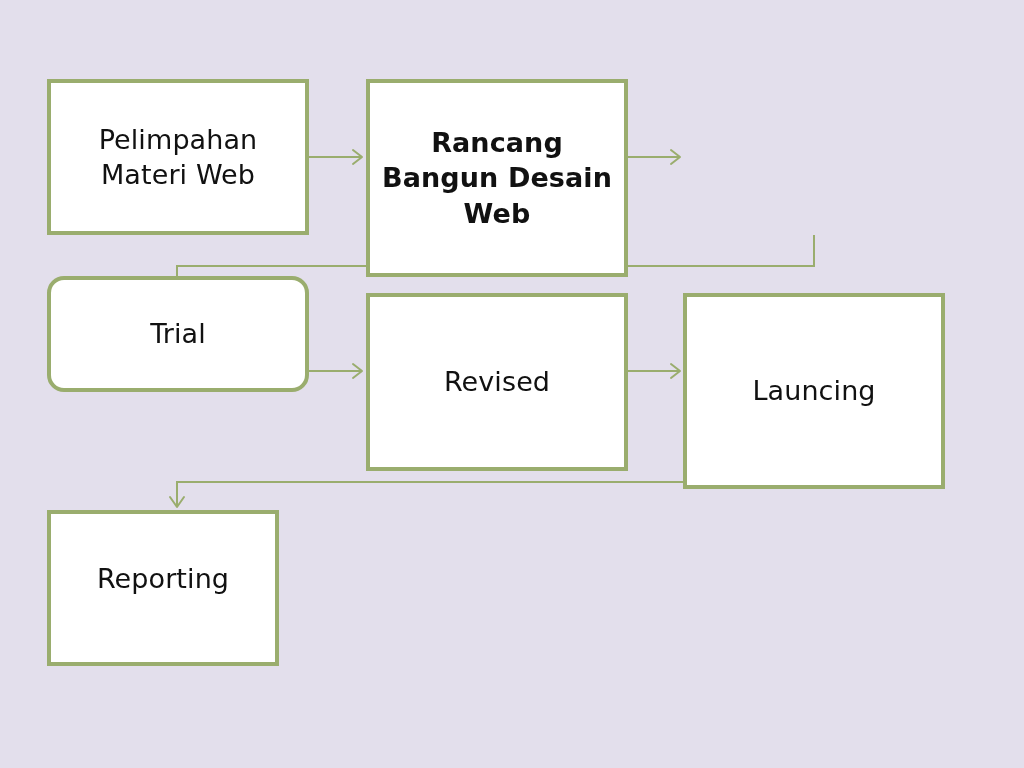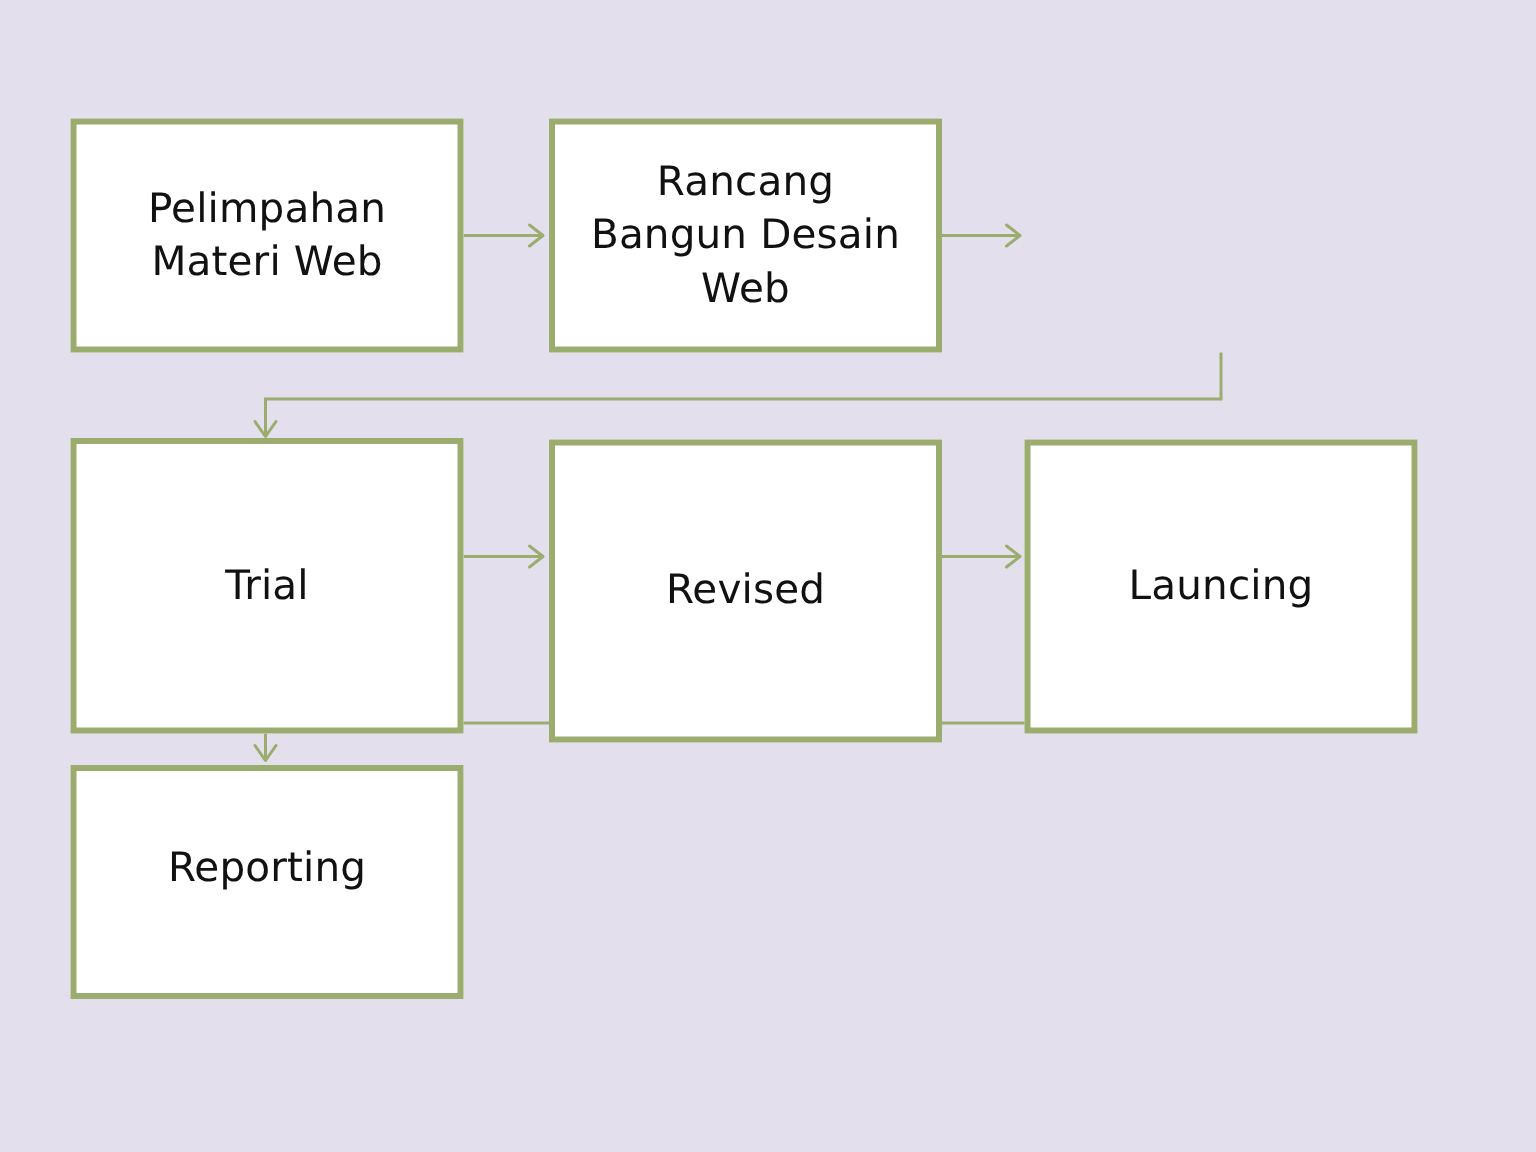--- a/index.html
+++ b/index.html
@@ -95,36 +95,36 @@
       <polyline points="814,452 814,482 177,482 177,506" fill="none" stroke="#9aad6e" stroke-width="2" stroke-linecap="square" stroke-linejoin="miter"></polyline>
       <polyline points="170,497 177,507 184,497" fill="none" stroke="#9aad6e" stroke-width="2" stroke-linecap="round" stroke-linejoin="round"></polyline>
     </g>
   </svg>
 
   <div class="node" style="left:47px; top:79px; width:262px; height:156px;">
     <span class="node-label">Pelimpahan
 Materi Web</span>
   </div>
 
-  <div class="node" style="left:366px; top:79px; width:262px; height:156px;">
+  <div class="node" style="left:366px; top:79px; width:262px; height:198px;font-weight:bold;">
     <span class="node-label">Rancang
 Bangun Desain
 Web</span>
   </div>
 
 
-  <div class="node" style="left:47px; top:292px; width:262px; height:197px;">
+  <div class="node" style="left:47px; top:276px; width:262px; height:116px;border-radius:17px;">
     <span class="node-label">Trial</span>
   </div>
 
-  <div class="node" style="left:366px; top:293px; width:262px; height:202px;">
+  <div class="node" style="left:366px; top:293px; width:262px; height:178px;">
     <span class="node-label">Revised</span>
   </div>
 
   <div class="node" style="left:683px; top:293px; width:262px; height:196px;">
     <span class="node-label">Launcing</span>
   </div>
 
-  <div class="node raise" style="left:47px; top:510px; width:262px; height:156px;">
+  <div class="node raise" style="left:47px; top:510px; width:232px; height:156px;">
     <span class="node-label">Reporting</span>
   </div>
 
 </div>
 
 </body></html>

